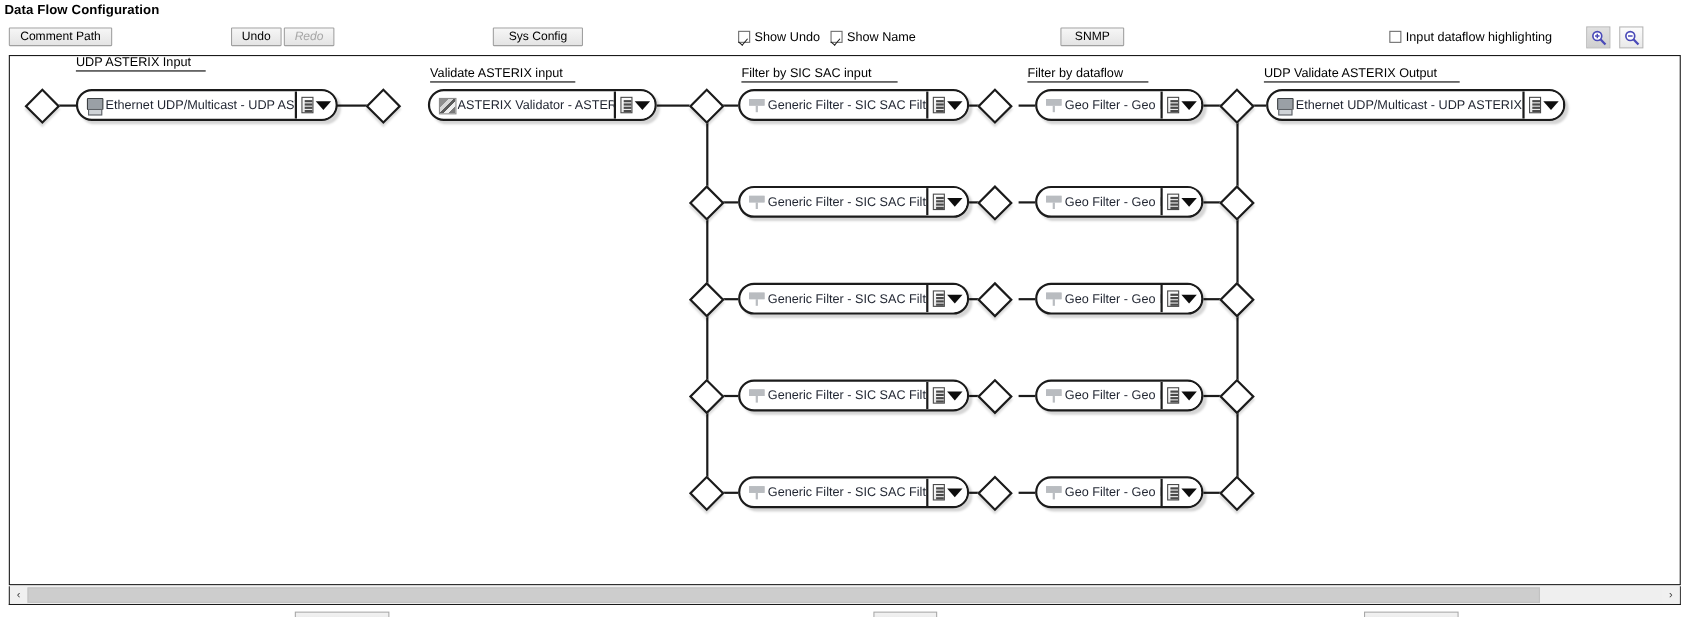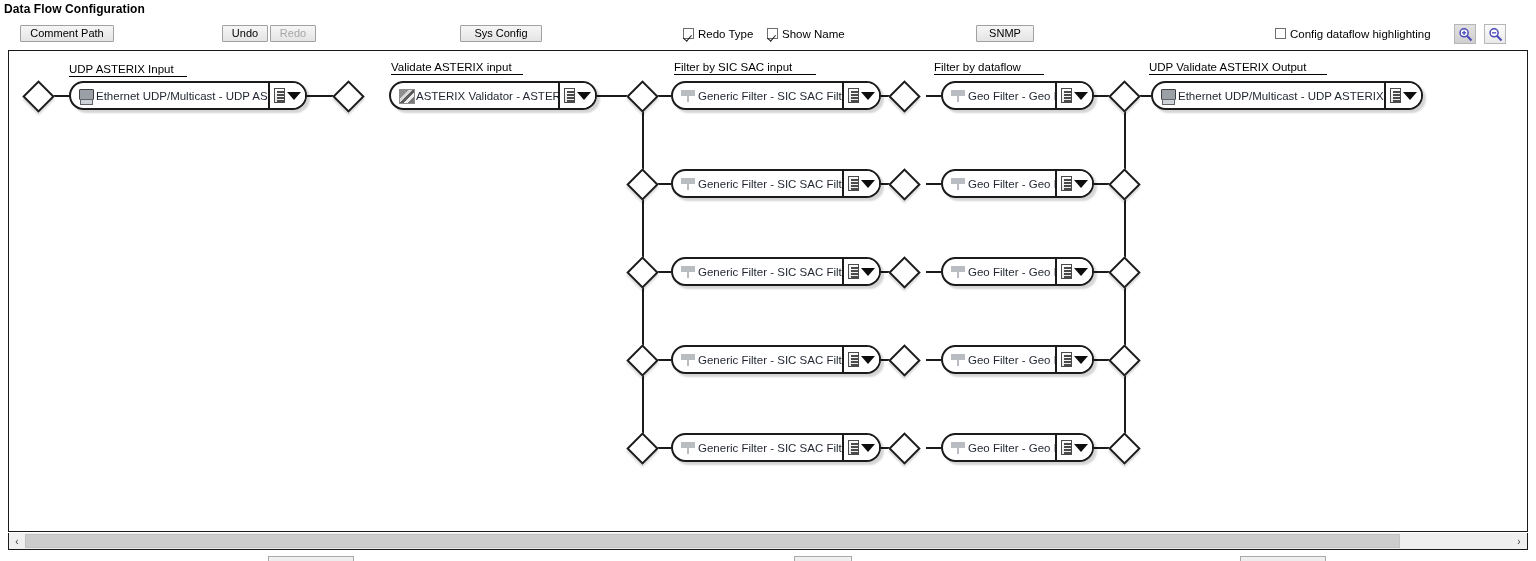--- a/index.html
+++ b/index.html
@@ -17,21 +17,21 @@
     left: 4px; top: 2px;
     font-size: 12px;
     font-weight: bold;
     color: #000;
     letter-spacing: 0.1px;
   }
 
   
   #toolbar {
     position: absolute;
-    left: 12px; top: 25px;
+    left: 0; top: 25px;
     width: 1292px; height: 22px;
   }
   .tbtn {
     position: absolute;
     top: 0;
     height: 17px;
     background: linear-gradient(#f6f6f6, #e4e4e4);
     border: 1px solid #a0a0a0;
     border-radius: 1px;
     font-size: 11px;
@@ -39,21 +39,21 @@
     text-align: center;
     line-height: 15px;
     padding: 0 4px;
     cursor: default;
     white-space: nowrap;
   }
   .tbtn.disabled { color: #a6a6a6; }
 
   #btn-comment-path { left: 8px;   width: 94px; }
   #btn-undo        { left: 210px; width: 46px; }
-  #btn-redo        { left: 258px; width: 46px; }
+  #btn-redo        { left: 258px; width: 46px; font-style: italic; }
   #btn-sys-config  { left: 448px; width: 82px; }
   #btn-snmp        { left: 964px; width: 58px; }
 
   .chk-group {
     position: absolute;
     top: 0px;
     display: flex;
     align-items: center;
     font-size: 11.5px;
     color: #000;
@@ -297,31 +297,31 @@
   <div class="tbtn" id="btn-undo">Undo</div>
 
   <div class="tbtn disabled" id="btn-redo">Redo</div>
 
   <div class="tbtn" id="btn-sys-config">Sys Config</div>
 
   <div class="tbtn" id="btn-snmp">SNMP</div>
 
   <label class="chk-group" id="chk-show-type">
     <span class="cbox checked"></span>
-    <span>Redo Type</span>
+    <span>Show Undo</span>
   </label>
 
   <label class="chk-group" id="chk-show-name">
     <span class="cbox checked"></span>
     <span>Show Name</span>
   </label>
 
   <label class="chk-group" id="chk-enable-highlight">
     <span class="cbox"></span>
-    <span>Config dataflow highlighting</span>
+    <span>Input dataflow highlighting</span>
   </label>
 
   <div class="zoombtn" id="zoom-in">
     <svg width="15" height="15" viewBox="0 0 16 16">
       <circle cx="6.5" cy="6.2" r="4.3" fill="#ffffff" stroke="#4a4ab8" stroke-width="1.6"></circle>
       <line x1="9.5" y1="9.3" x2="14.4" y2="14.4" stroke="#4a4ab8" stroke-width="2.2"></line>
       <line x1="4.3" y1="6.2" x2="8.7" y2="6.2" stroke="#4a4ab8" stroke-width="1.4"></line>
       <line x1="6.5" y1="4.0" x2="6.5" y2="8.4" stroke="#4a4ab8" stroke-width="1.4"></line>
     </svg>
   </div>
@@ -331,21 +331,21 @@
       <circle cx="6.5" cy="6.2" r="4.3" fill="#ffffff" stroke="#4a4ab8" stroke-width="1.6"></circle>
       <line x1="9.5" y1="9.3" x2="14.4" y2="14.4" stroke="#4a4ab8" stroke-width="2.2"></line>
       <line x1="4.3" y1="6.2" x2="8.7" y2="6.2" stroke="#4a4ab8" stroke-width="1.4"></line>
     </svg>
   </div>
 </div>
 
 <div id="canvas">
   <div id="canvas-inner">
 
-    <div class="col-caption" style="left:60px;  top:12px; width:118px;">UDP ASTERIX Input</div>
+    <div class="col-caption" style="left:60px;  top:0; width:118px;">UDP ASTERIX Input</div>
     <div class="col-caption" style="left:382px; top:10px; width:132px;">Validate ASTERIX input</div>
     <div class="col-caption" style="left:665px; top:10px; width:142px;">Filter by SIC SAC input</div>
     <div class="col-caption" style="left:925px; top:10px; width:110px;">Filter by dataflow</div>
     <div class="col-caption" style="left:1140px; top:10px; width:178px;">UDP Validate ASTERIX Output</div>
 
     <div class="conn-h" style="left:40px;  top:44px; width:22px;"></div>
     <div class="conn-h" style="left:297px; top:44px; width:42px;"></div>
     <div class="conn-h" style="left:588px; top:44px; width:30px;"></div>
     <div class="conn-h" style="left:647px; top:44px; width:15px;"></div>
     <div class="conn-h" style="left:872px; top:44px; width:18px;"></div>

